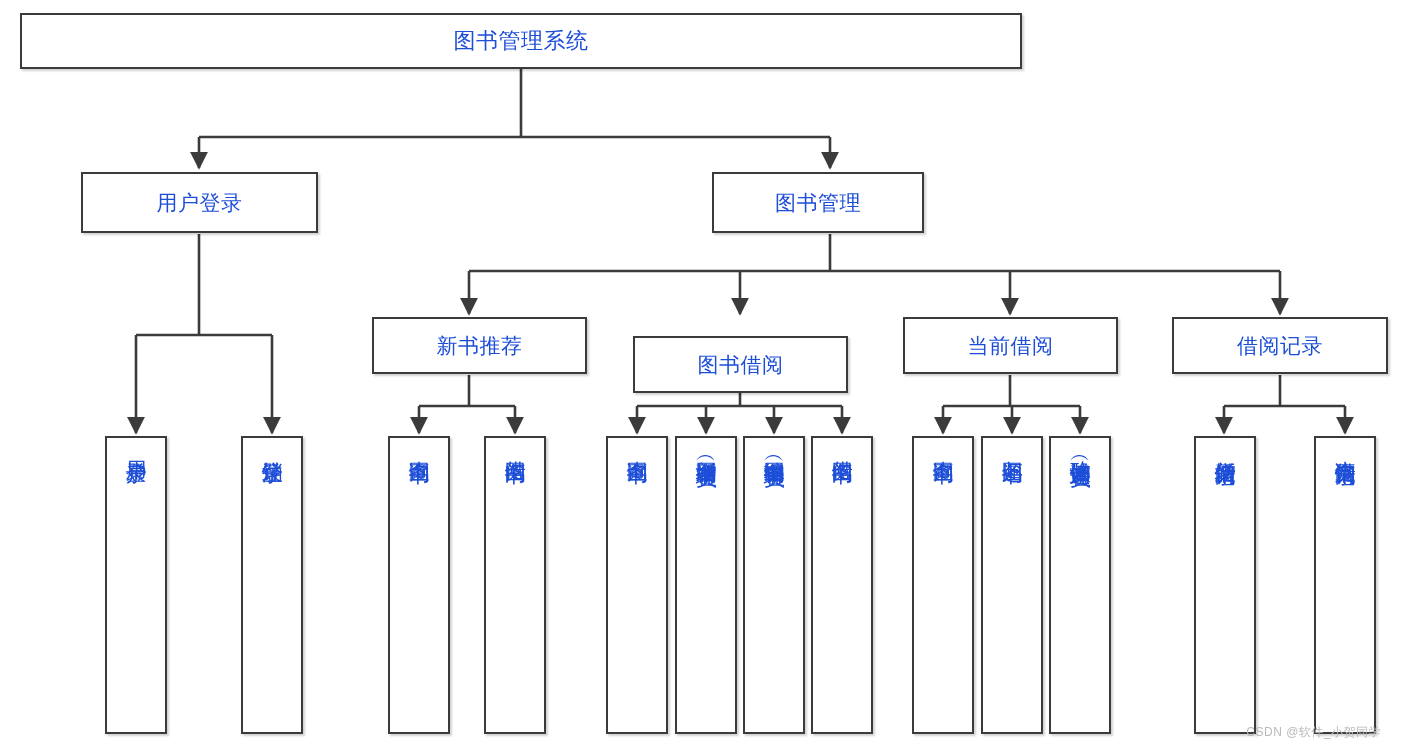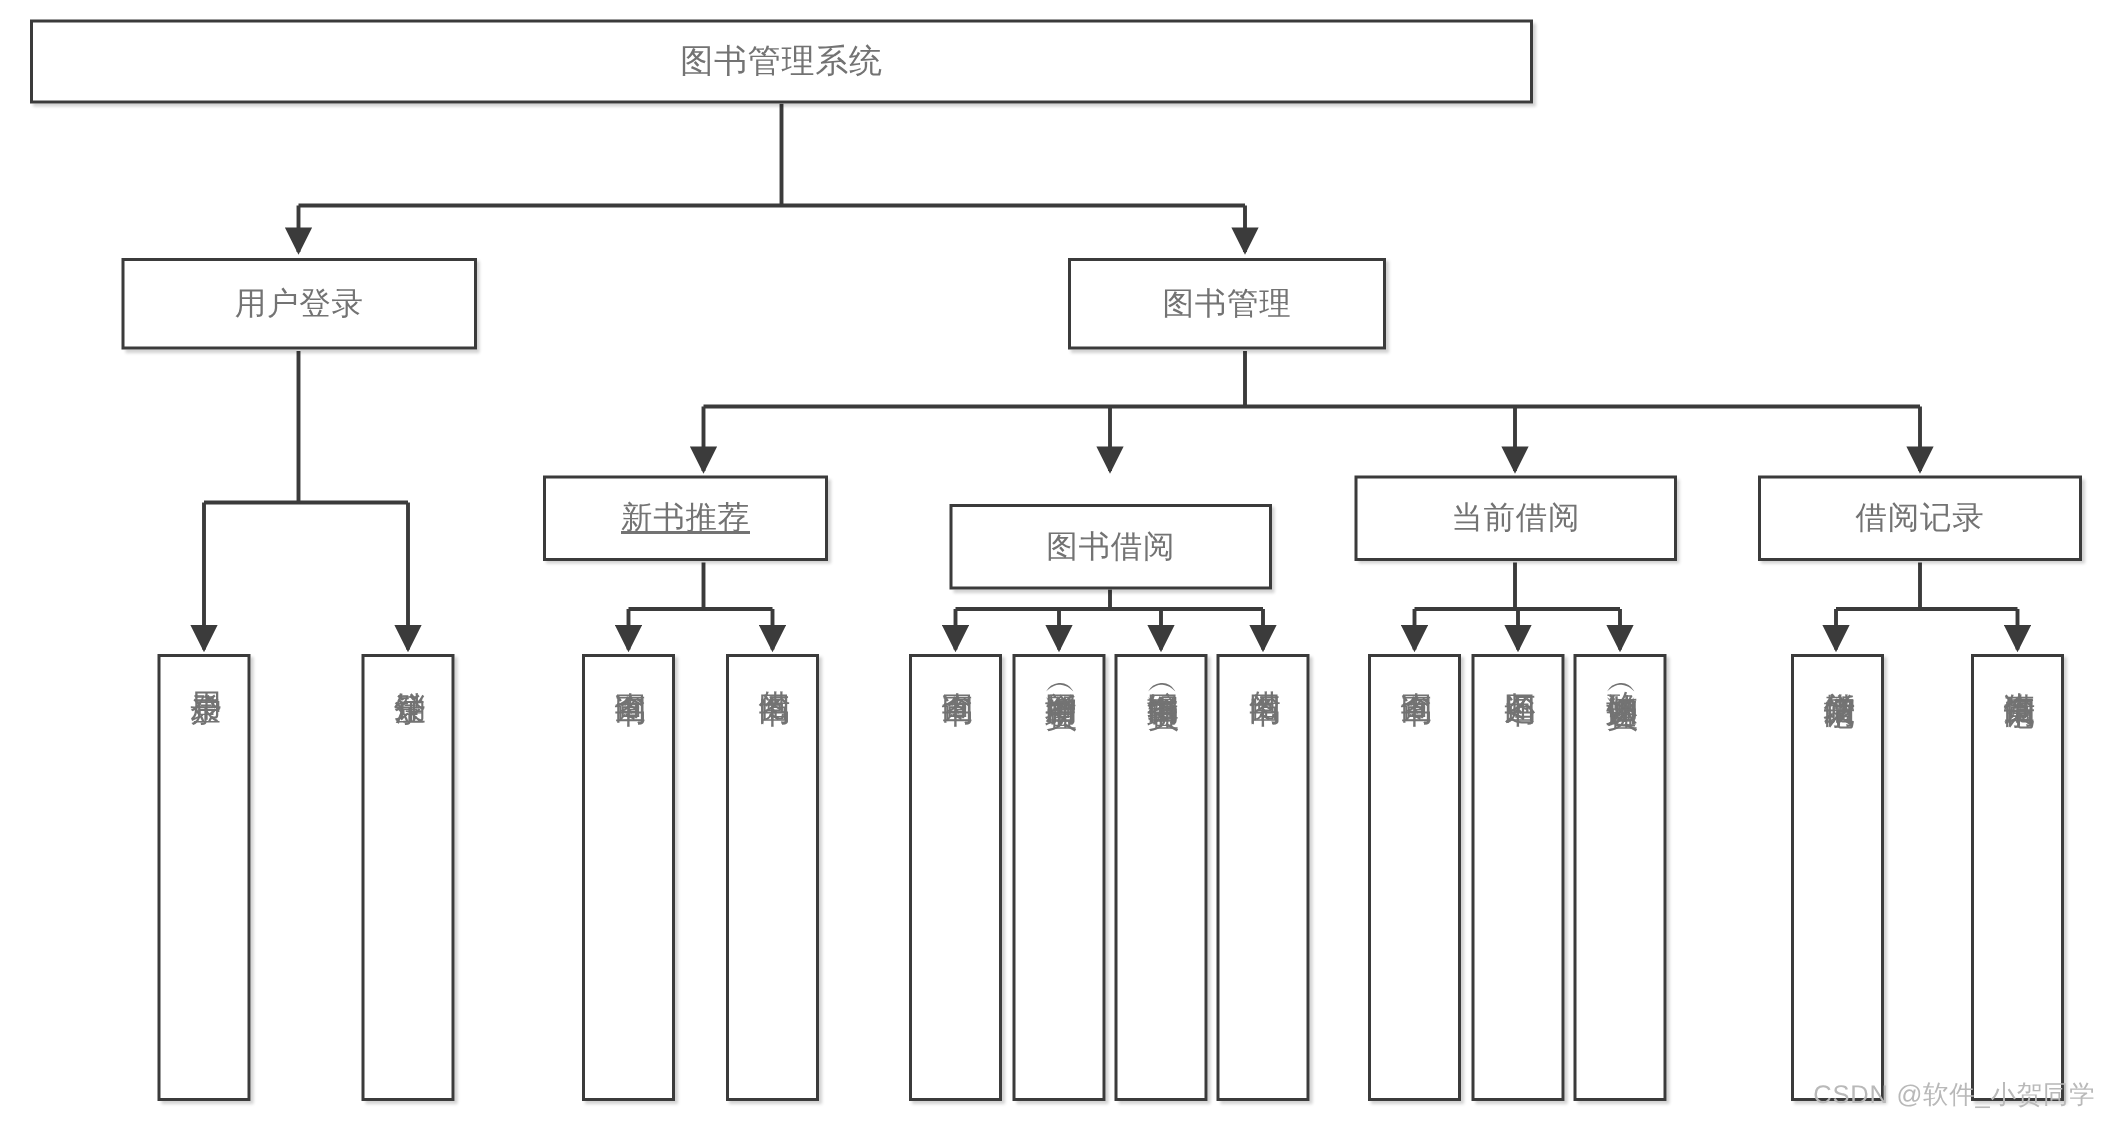--- a/index.html
+++ b/index.html
@@ -28,21 +28,21 @@
   }
   .node {
     position: absolute;
     box-sizing: border-box;
     background: #ffffff;
     border: 2px solid #3b3b3b;
     box-shadow: 2px 2px 2px rgba(0,0,0,0.18);
     display: flex;
     align-items: center;
     justify-content: center;
-    color: #737373;
+    color: #1d4ed8;
     z-index: 2;
   }
   .node-label {
     display: block;
     line-height: 1.12;
     text-align: center;
     white-space: nowrap;
   }
   
   .node.horiz .node-label {
@@ -60,23 +60,23 @@
   .node.vert .node-label {
     writing-mode: vertical-rl;
     text-orientation: upright;
     font-size: 21px;
     line-height: 1.08;
     letter-spacing: 1px;
     white-space: normal;
   }
   .watermark {
     position: absolute;
-    right: 8px;
+    right: 24px;
     bottom: 6px;
-    font-size: 17px;
+    font-size: 12px;
     color: #b9b9b9;
     letter-spacing: 0.5px;
     z-index: 5;
     white-space: nowrap;
     user-select: none;
   }
 </style>
 </head>
 <body>
 
@@ -137,21 +137,21 @@
   </div>
 
   <div class="node horiz" style="left:81px; top:172px; width:237px; height:61px;">
     <span class="node-label">用户登录</span>
   </div>
 
   <div class="node horiz" style="left:712px; top:172px; width:212px; height:61px;">
     <span class="node-label">图书管理</span>
   </div>
 
-  <div class="node horiz" style="left:362px; top:317px; width:190px; height:57px;text-decoration:underline;">
+  <div class="node horiz" style="left:372px; top:317px; width:215px; height:57px;">
     <span class="node-label">新书推荐</span>
   </div>
 
   <div class="node horiz" style="left:633px; top:336px; width:215px; height:57px;">
     <span class="node-label">图书借阅</span>
   </div>
 
   <div class="node horiz" style="left:1172px; top:317px; width:216px; height:57px;">
     <span class="node-label">借阅记录</span>
   </div>

